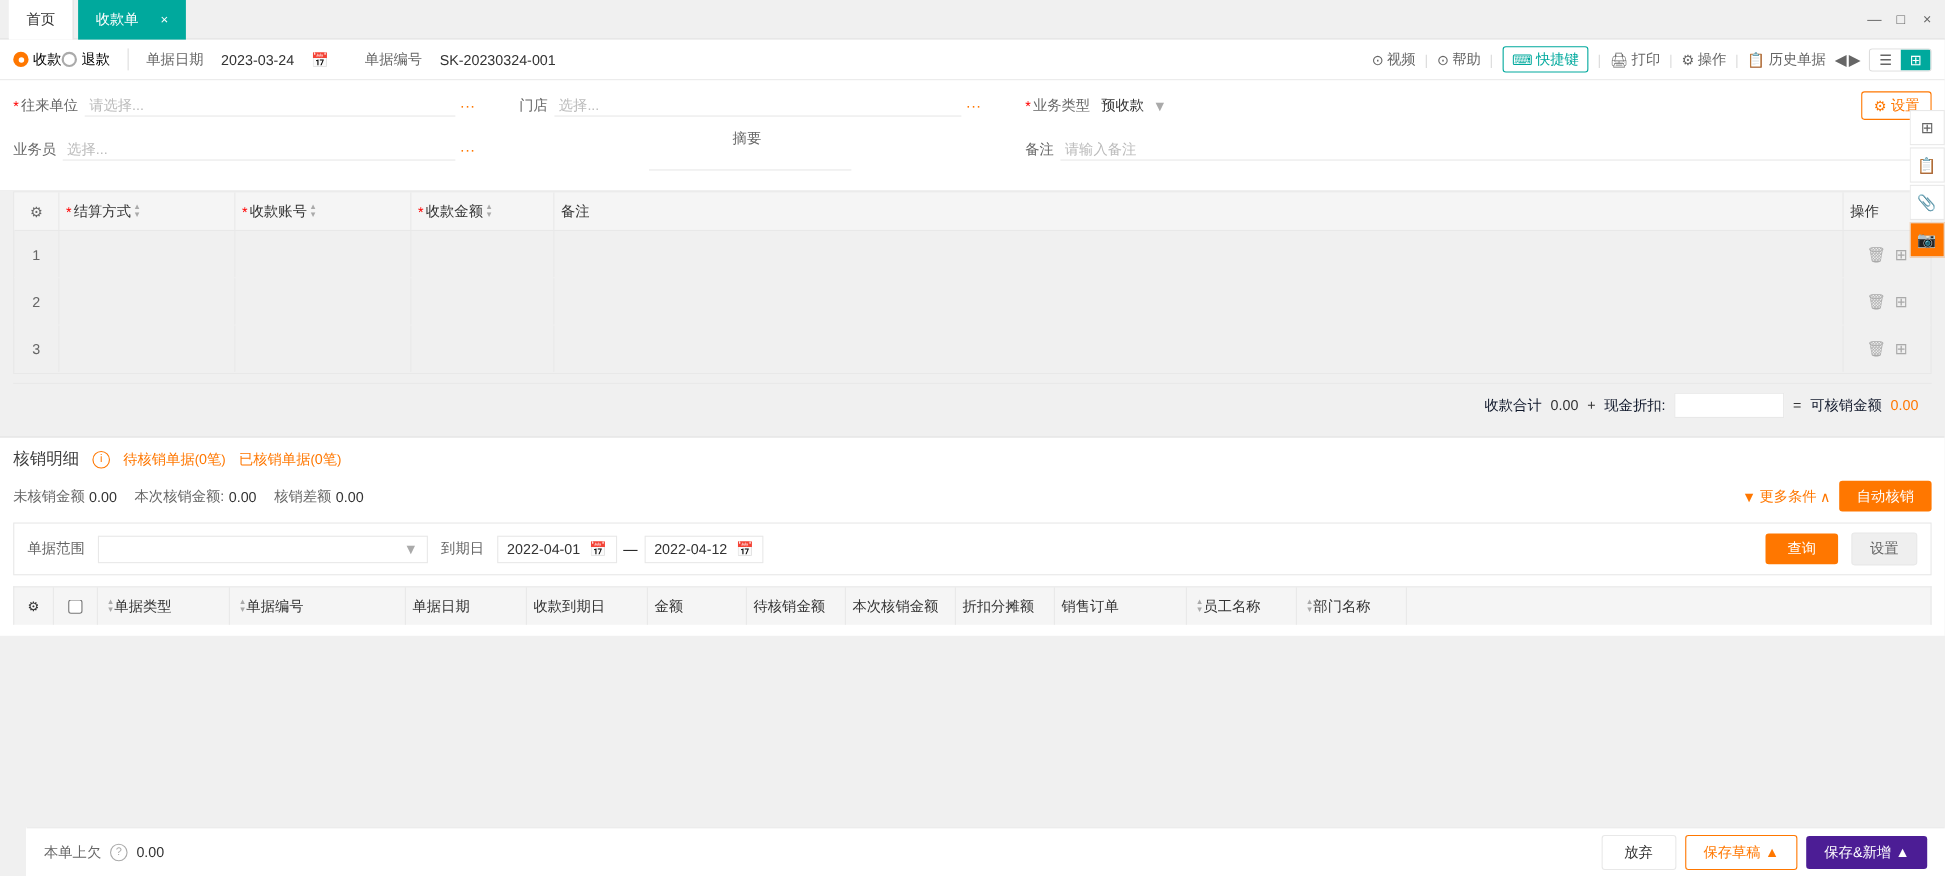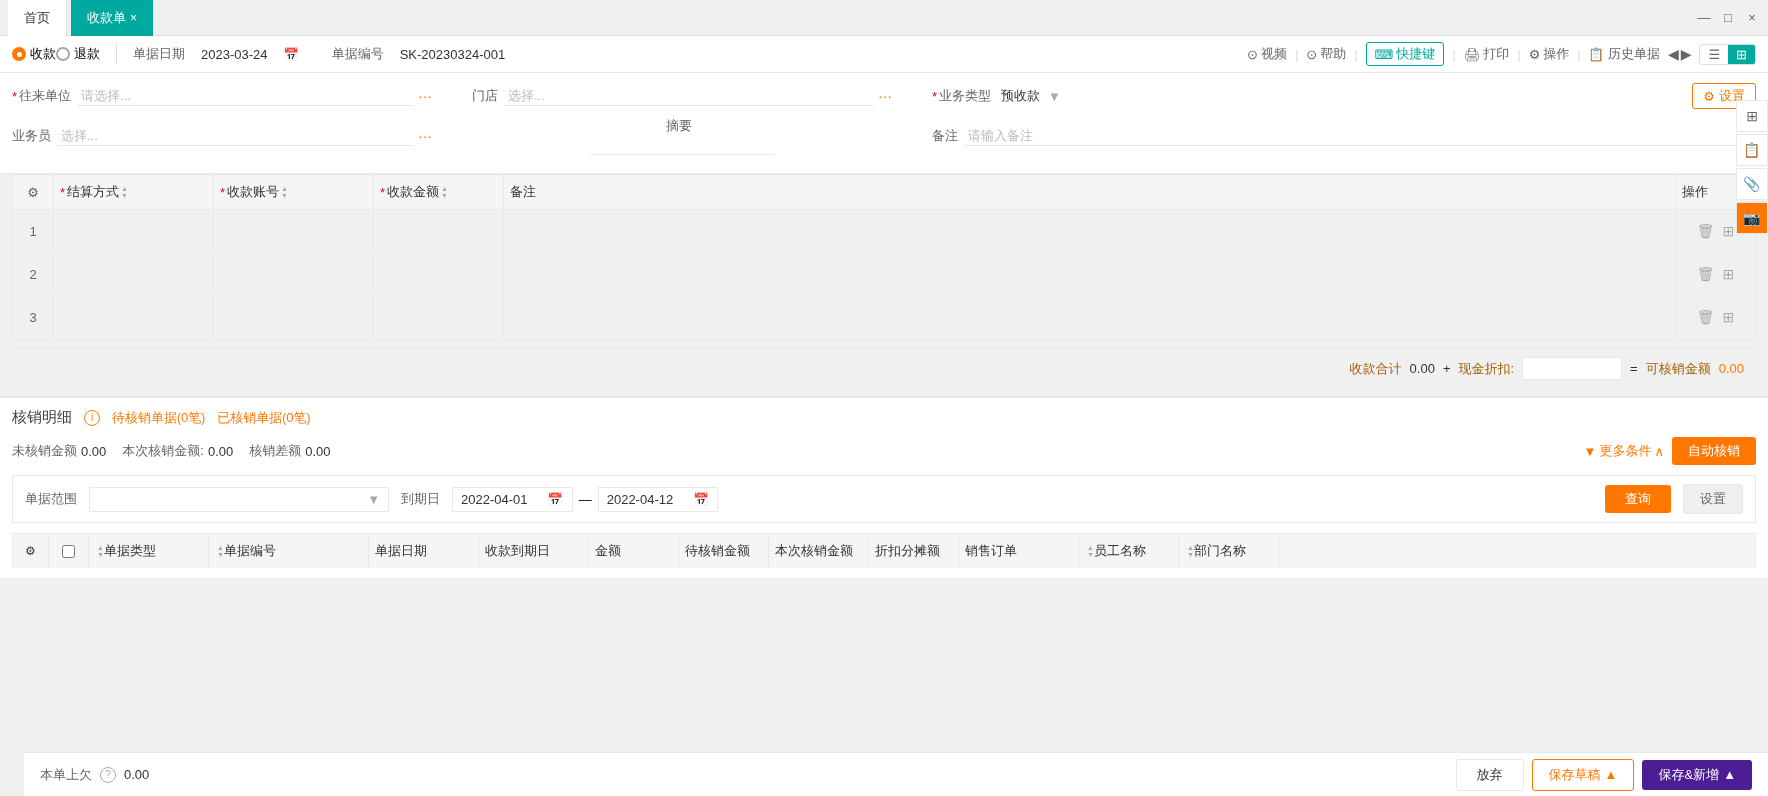--- a/index.html
+++ b/index.html
@@ -9,21 +9,21 @@
     .tab-bar {
       display: flex; align-items: center; background: #f0f0f0; height: 36px;
       border-bottom: 1px solid #ddd; padding: 0 8px;
     }
     .tab-home {
       background: #fff; padding: 0 16px; height: 36px; line-height: 36px;
       color: #333; cursor: pointer; border-right: 1px solid #ddd;
     }
     .tab-active {
       background: #00a99d; color: #fff; padding: 0 16px; height: 36px;
-      line-height: 36px; display: flex; align-items: center; gap: 4px;
+      line-height: 36px; display: flex; align-items: center; gap: 20px;
     }
     .tab-close { cursor: pointer; color: #fff; font-size: 12px; }
     .tab-spacer { flex: 1; }
     .tab-window-btns { display: flex; gap: 8px; align-items: center; }
     .win-btn { width: 16px; height: 16px; cursor: pointer; display: flex; align-items: center; justify-content: center; color: #666; }
 
     
     .top-toolbar {
       display: flex; align-items: center; padding: 6px 12px; border-bottom: 1px solid #e8e8e8;
       background: #fff; gap: 16px;
@@ -69,21 +69,21 @@
     .col-remark { flex: 1; }
     .col-ops { width: 80px; }
     .table-row { display: flex; border-bottom: 1px solid #f0f0f0; }
     .td-num { width: 40px; display: flex; align-items: center; justify-content: center; padding: 10px; color: #666; }
     .td-cell { display: flex; align-items: center; padding: 10px 6px; border-left: 1px solid #e8e8e8; min-height: 42px; }
     .td-ops { width: 80px; display: flex; align-items: center; justify-content: center; gap: 8px; border-left: 1px solid #e8e8e8; }
     .op-icon { color: #aaa; cursor: pointer; font-size: 14px; }
 
     
     .summary-row { display: flex; align-items: center; justify-content: flex-end; padding: 8px 12px; gap: 8px; color: #333; border-top: 1px solid #e8e8e8; margin: 0 12px; }
-    .summary-label { color: #a16207; }
+    .summary-label { color: #0f172a; }
     .summary-value { color: #333; }
     .summary-orange { color: #ff7700; font-weight: 500; }
     .discount-input { border: 1px solid #e8e8e8; width: 100px; padding: 3px 6px; outline: none; }
 
     
     .verify-section { background: #fff; margin-top: 8px; padding: 10px 12px; border-top: 2px solid #e8e8e8; }
     .verify-header { display: flex; align-items: center; gap: 12px; margin-bottom: 10px; }
     .verify-title { font-size: 15px; font-weight: 400; color: #404040; }
     .verify-info-icon { color: #ff7700; cursor: pointer; border: 1px solid #ff7700; border-radius: 50%; width: 16px; height: 16px; display: flex; align-items: center; justify-content: center; font-size: 10px; }
     .verify-tab { color: #ff7700; cursor: pointer; font-size: 12px; }
@@ -94,21 +94,21 @@
     .more-conditions { color: #ff7700; cursor: pointer; display: flex; align-items: center; gap: 3px; }
     .auto-verify-btn { background: #ff7700; color: #fff; border: none; padding: 5px 16px; border-radius: 3px; cursor: pointer; }
     .verify-stats-right { margin-left: auto; display: flex; align-items: center; gap: 8px; }
 
     
     .filter-row { display: flex; align-items: center; gap: 12px; margin-bottom: 10px; border: 1px solid #e8e8e8; padding: 8px 12px; }
     .filter-label { color: #666; white-space: nowrap; }
     .filter-select { display: flex; align-items: center; border: 1px solid #e8e8e8; padding: 4px 8px; flex: 1; max-width: 300px; cursor: pointer; }
     .filter-select-arrow { margin-left: auto; color: #aaa; }
     .date-range { display: flex; align-items: center; gap: 6px; }
-    .date-input { border: 1px solid #e8e8e8; padding: 4px 8px; color: #333; display: flex; align-items: center; gap: 20px; text-align: right; }
+    .date-input { border: 1px solid #e8e8e8; padding: 4px 8px; color: #333; display: flex; align-items: center; gap: 8px; text-align: right; }
     .date-icon { color: #aaa; cursor: pointer; }
     .query-btn { background: #ff7700; color: #fff; border: none; padding: 5px 20px; border-radius: 3px; cursor: pointer; margin-left: auto; }
     .filter-settings-btn { border: 1px solid #e8e8e8; color: #666; padding: 5px 16px; border-radius: 3px; cursor: pointer; }
 
     
     .verify-table-header { display: flex; background: #f5f5f5; border: 1px solid #e8e8e8; border-bottom: none; }
     .vth { display: flex; align-items: center; padding: 8px 6px; color: #333; font-weight: 500; border-right: 1px solid #e8e8e8; font-size: 12px; }
     .vth-check { width: 40px; justify-content: center; }
     .vth-settings { width: 36px; justify-content: center; }
     .vth-type { width: 120px; }

